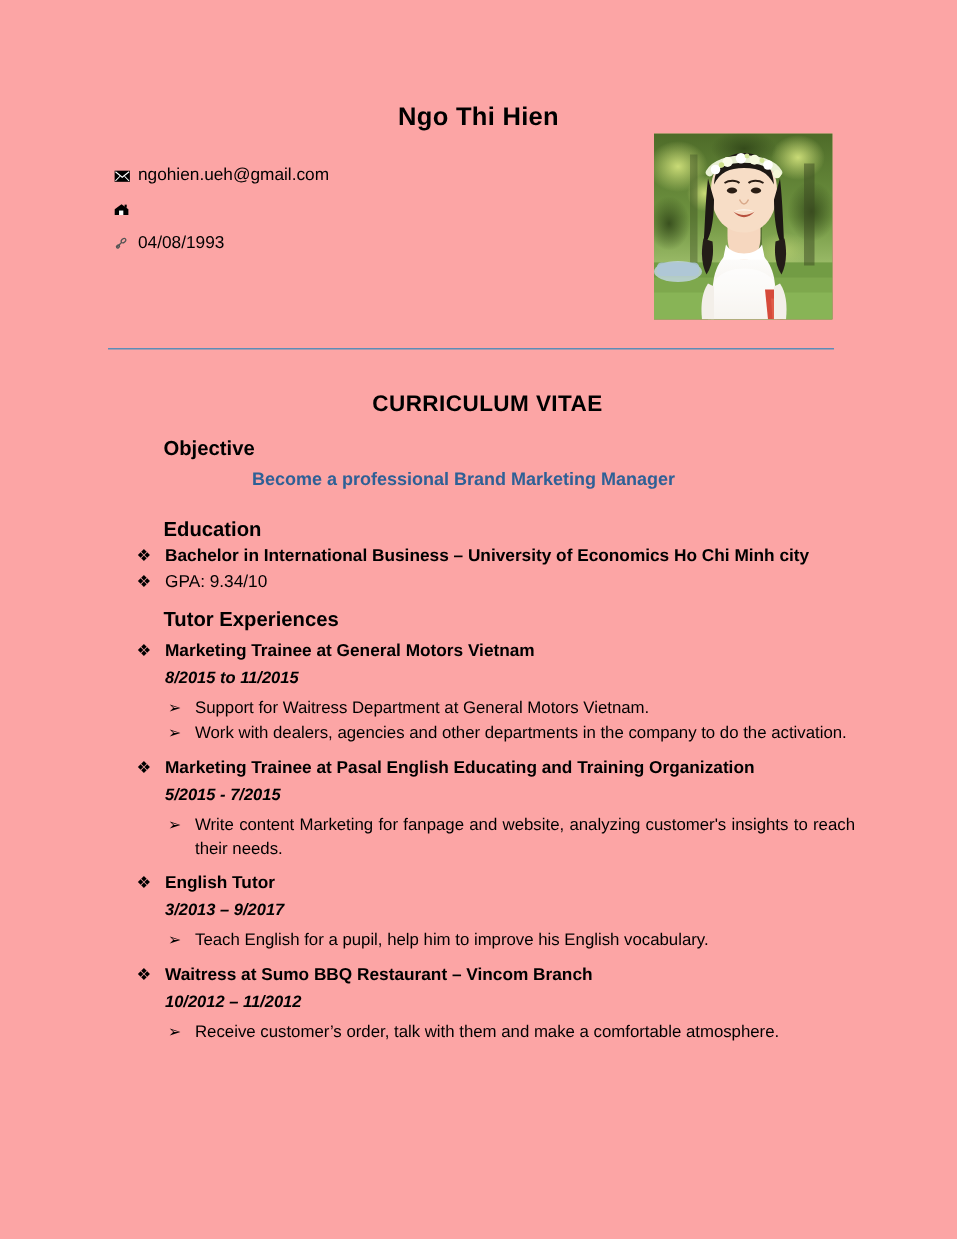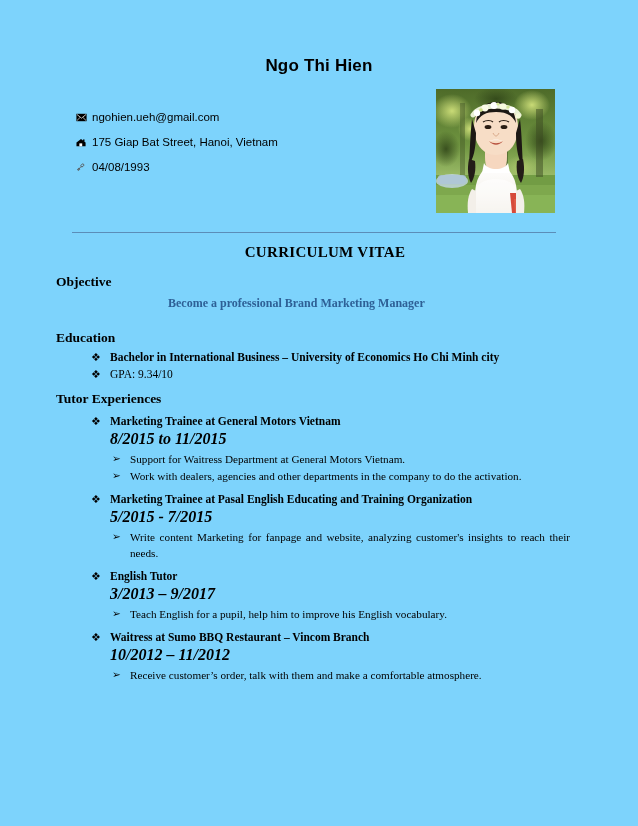--- a/index.html
+++ b/index.html
@@ -13,22 +13,22 @@
     font-family: "Liberation Sans", sans-serif;
     color: #000000;
     position: relative;
     overflow: hidden;
   }
 
   .page {
     position: relative;
     width: 638px;
     height: 826px;
-    background: #7dd3fc;
-    padding: 4px;
+    background: #fca5a5;
+    padding: 16px;
     box-sizing: border-box;
   }
 
   
   .header {
     position: relative;
     padding-top: 52px;
   }
 
   .name-title {
@@ -87,38 +87,37 @@
     top: 232px;
     width: 484px;
     height: 0;
     border-top: 1.2px solid #5b8db8;
   }
 
   
   .body-area {
     position: absolute;
     left: 0;
-    top: 244px;
+    top: 261px;
     width: 638px;
-    font-family: Liberation Serif, serif;
   }
 
   .cv-title {
     text-align: center;
     font-size: 15px;
     font-weight: bold;
     letter-spacing: 0.3px;
     margin: 0 0 13px 0;
     padding-left: 12px;
   }
 
   .section-heading {
     font-size: 13.5px;
     font-weight: bold;
-    margin: 0 0 6px 56px;
+    margin: 0 0 6px 109px;
   }
   .section-heading.tight { margin-bottom: 4px; }
 
   .objective-line {
     color: #2e6096;
     font-weight: bold;
     font-size: 12px;
     margin: 0 0 19px 168px;
   }
 
@@ -155,21 +154,21 @@
   .exp-title .bul {
     position: absolute;
     left: 91px;
     top: 0;
     font-size: 11px;
     font-weight: normal;
     line-height: 16px;
   }
 
   .exp-date {
-    font-size: 16px;
+    font-size: 11px;
     font-weight: bold;
     font-style: italic;
     line-height: 16px;
     margin: 0 0 4px 110px;
   }
 
   .sub-list {
     margin: 0 0 7px 0;
     padding: 0;
     list-style: none;
@@ -218,21 +217,20 @@
 
 
     <div class="contact-row">
       <span class="contact-icon">
         <svg viewBox="0 0 14 11" width="11" height="9">
           <path d="M0.6 5.6 L6.4 1.2 L12.2 5.6 L12.2 10.4 L0.6 10.4 Z" fill="#000"></path>
           <rect x="9" y="1.6" width="1.8" height="2.6" fill="#000"></rect>
           <rect x="4.3" y="6.6" width="3.6" height="3.8" fill="#fff"></rect>
         </svg>
       </span>
-      <span class="contact-text">175 Giap Bat Street, Hanoi, Vietnam</span>
     </div>
 
     <div class="contact-row">
       <span class="contact-icon">
         <svg viewBox="0 0 12 12" width="10" height="10">
           <path d="M2.2 9.6 L6.2 5.4" stroke="#555" stroke-width="1" fill="none"></path>
           <ellipse cx="7.6" cy="4.1" rx="2.1" ry="1.4" transform="rotate(-42 7.6 4.1)" fill="none" stroke="#555" stroke-width="1"></ellipse>
           <ellipse cx="3.2" cy="8.8" rx="1.4" ry="1" transform="rotate(-42 3.2 8.8)" fill="none" stroke="#555" stroke-width="1"></ellipse>
         </svg>
       </span>

